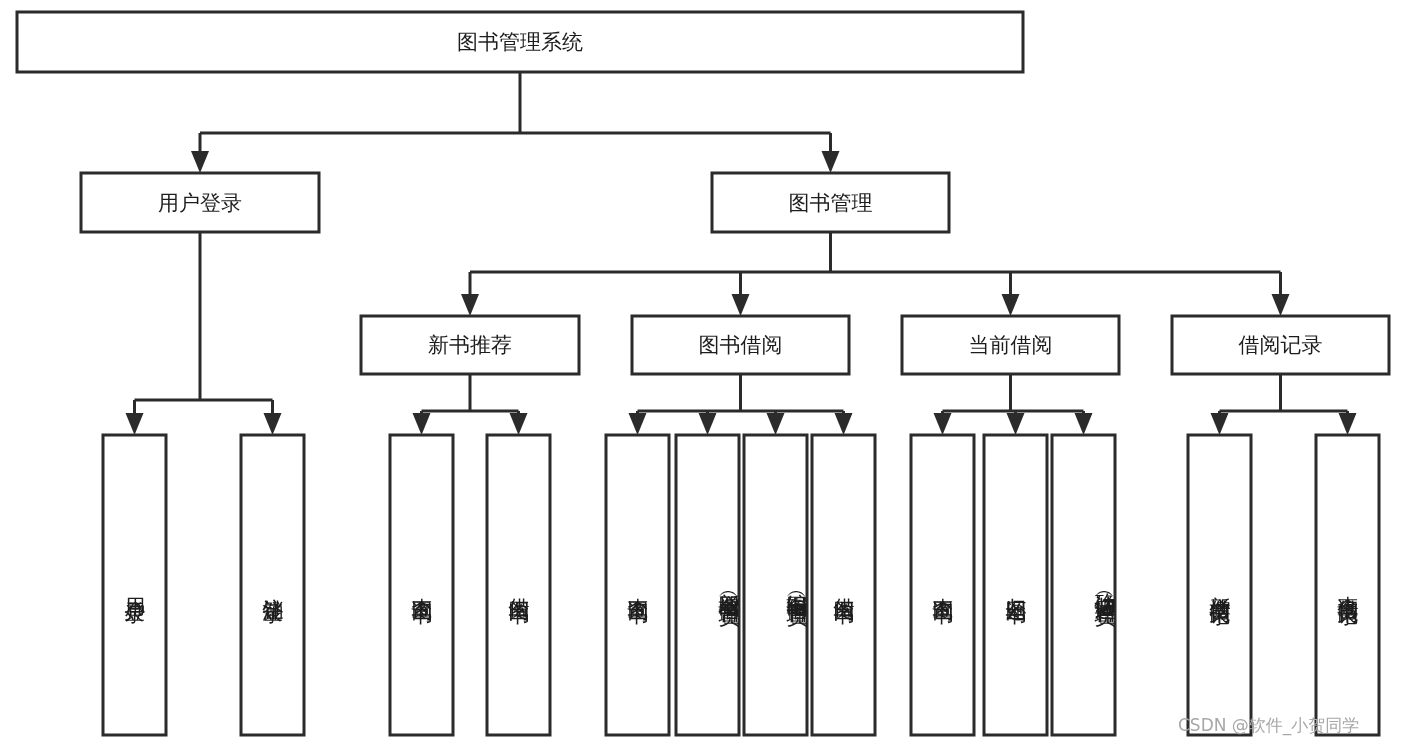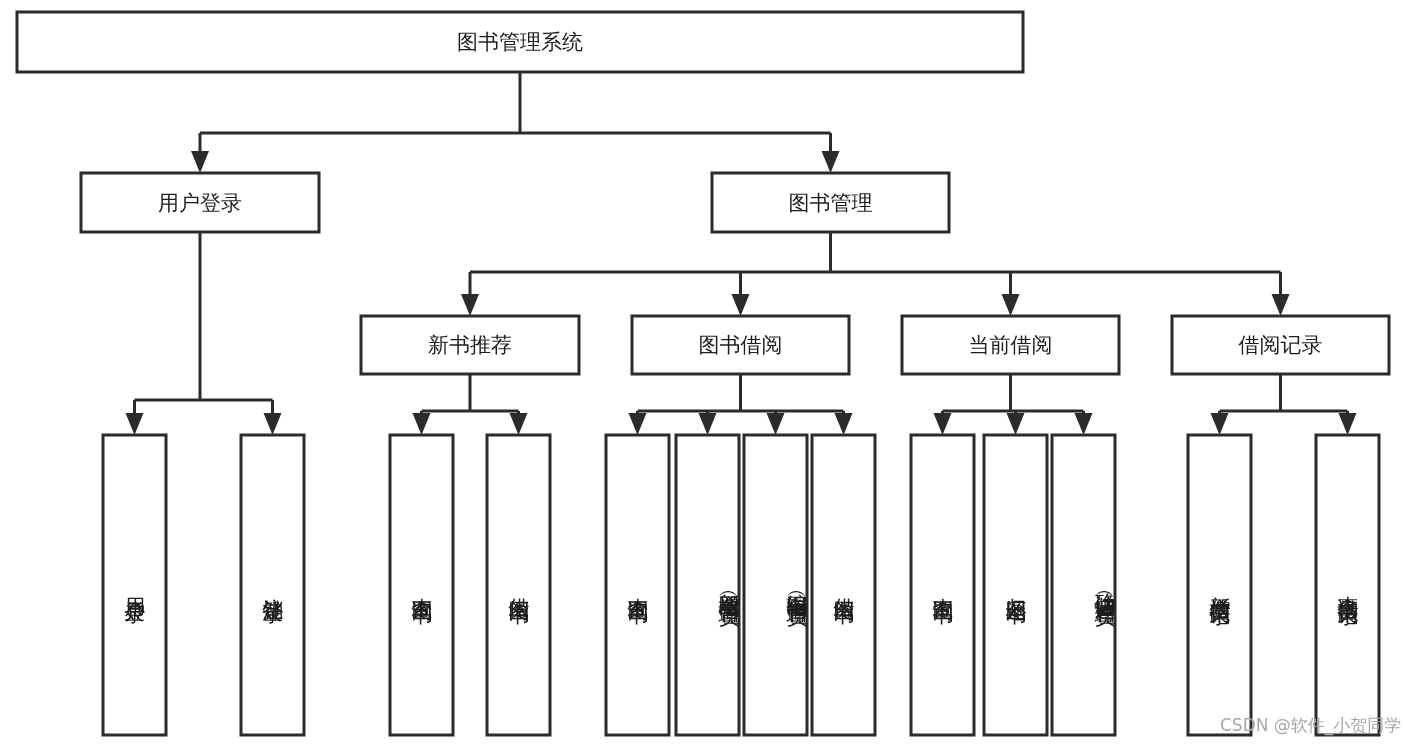--- a/index.html
+++ b/index.html
@@ -55,21 +55,21 @@
     font-size: 21px;
     color: #1d1d1d;
     line-height: 1.0;
     letter-spacing: 2px;
     white-space: nowrap;
     text-align: center;
     pointer-events: none;
   }
   .watermark {
     position: absolute;
-    left: 1220px;
+    left: 1178px;
     top: 714px;
     font-family: "DejaVu Sans", "Liberation Sans", sans-serif;
     font-size: 17px;
     color: #a8a8a8;
     white-space: nowrap;
   }
 </style>
 </head>
 <body>
 

